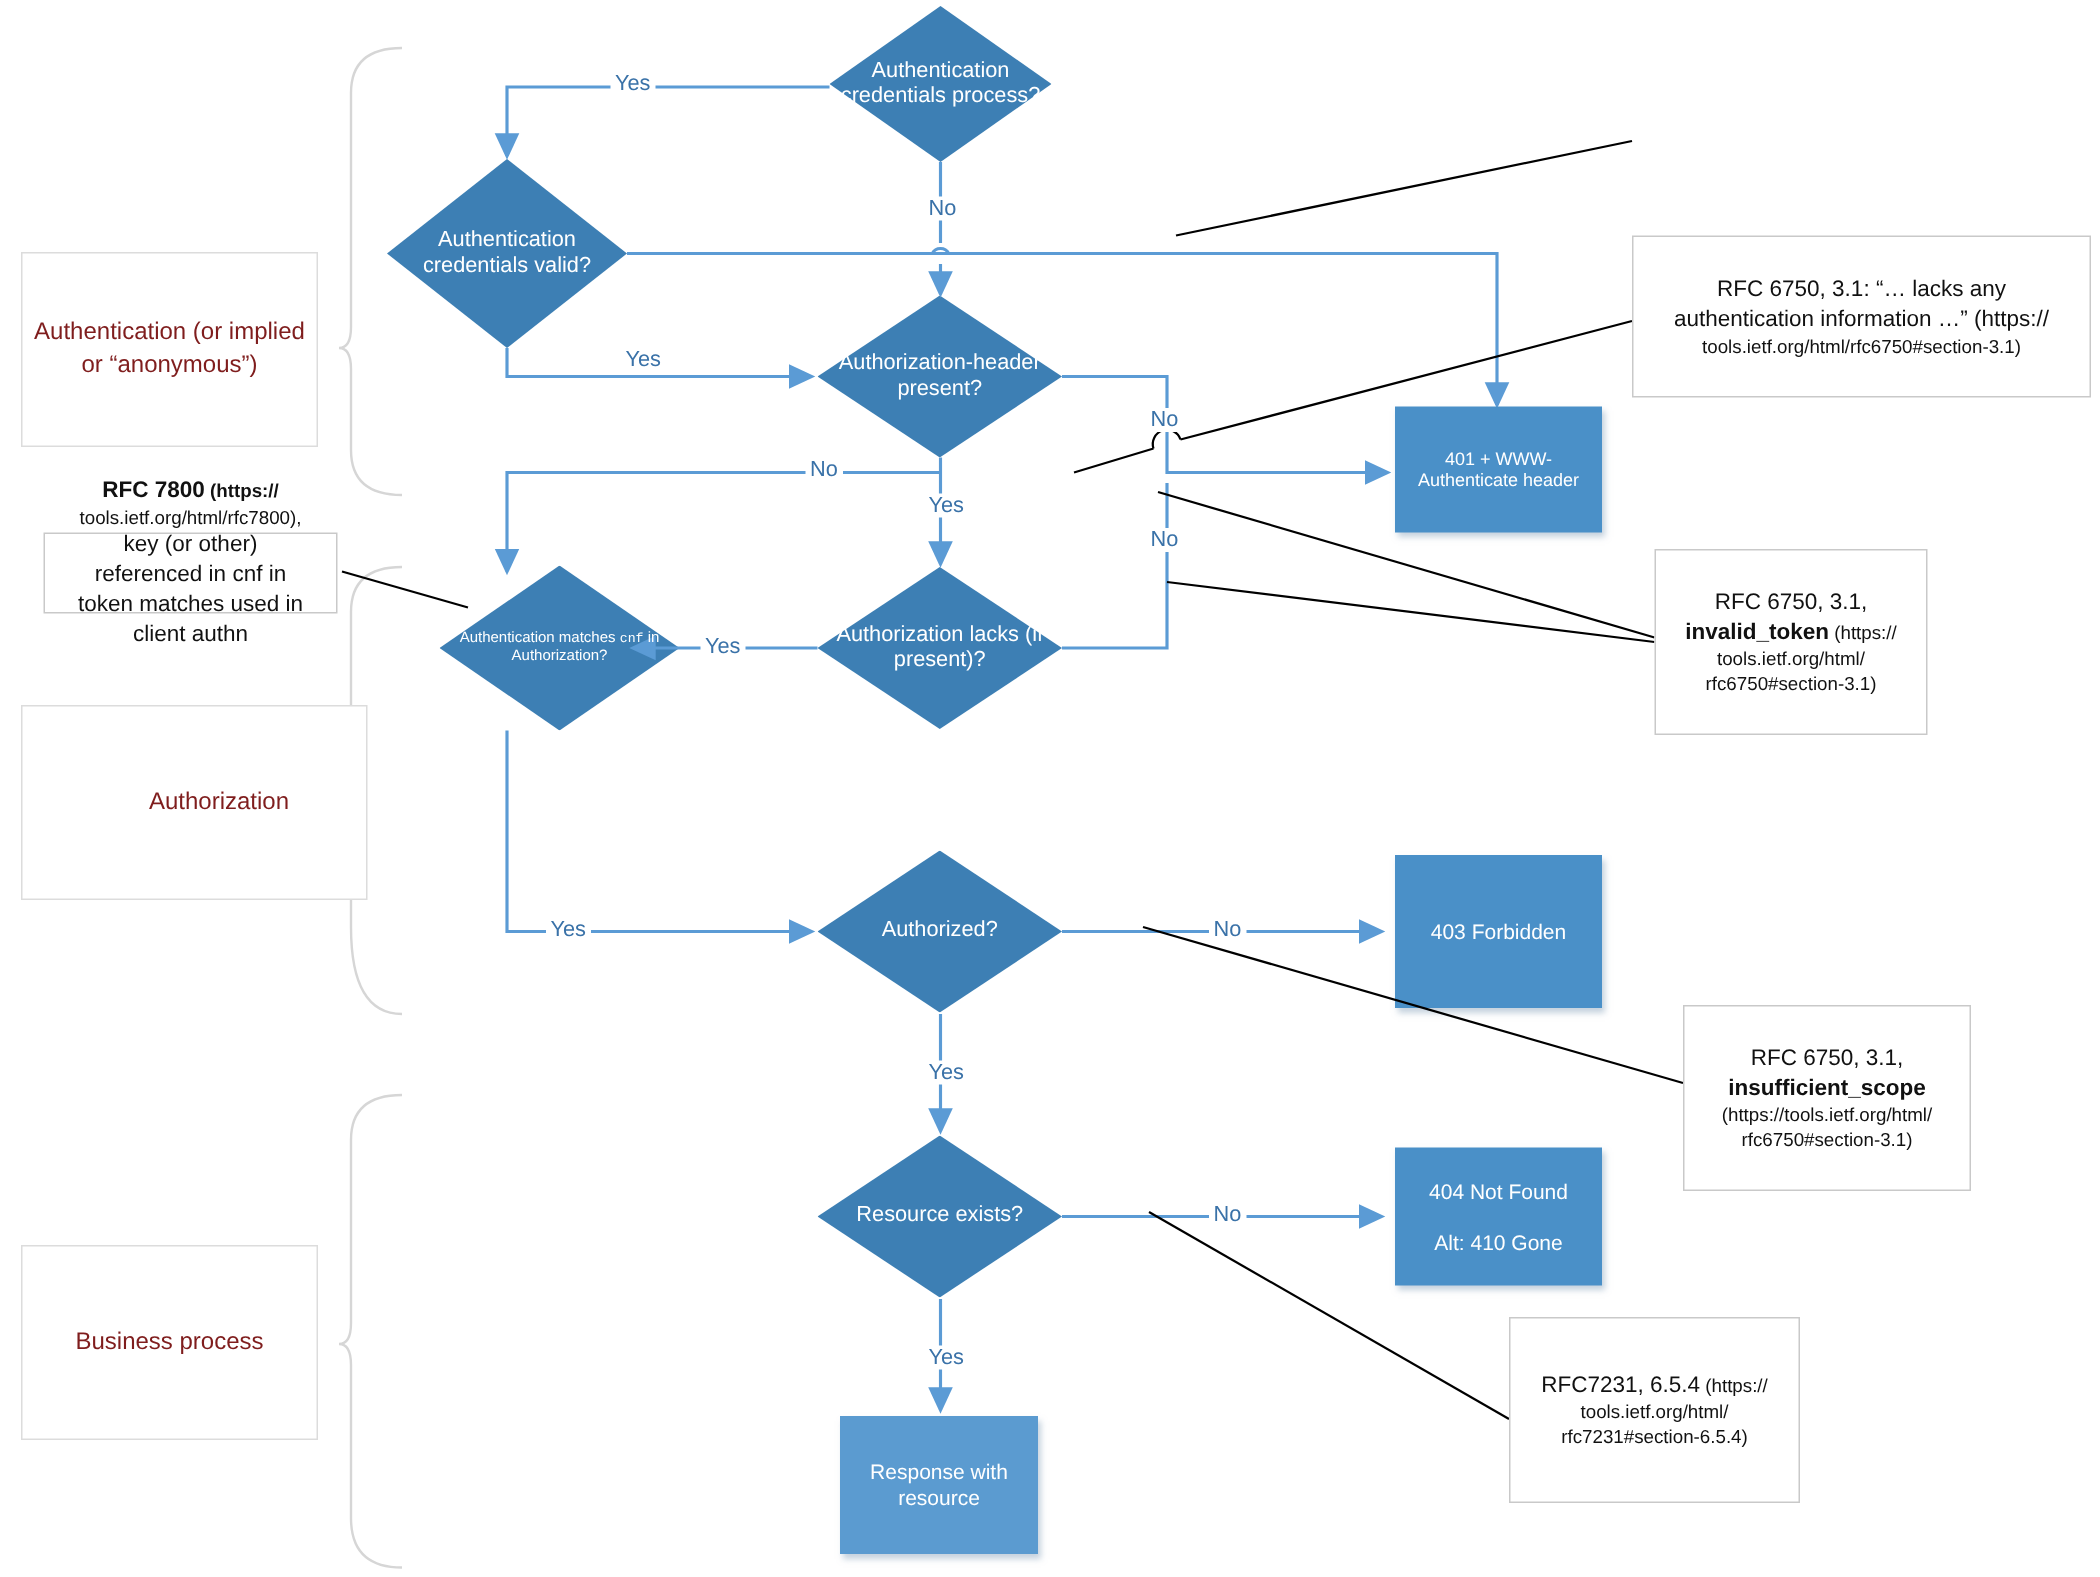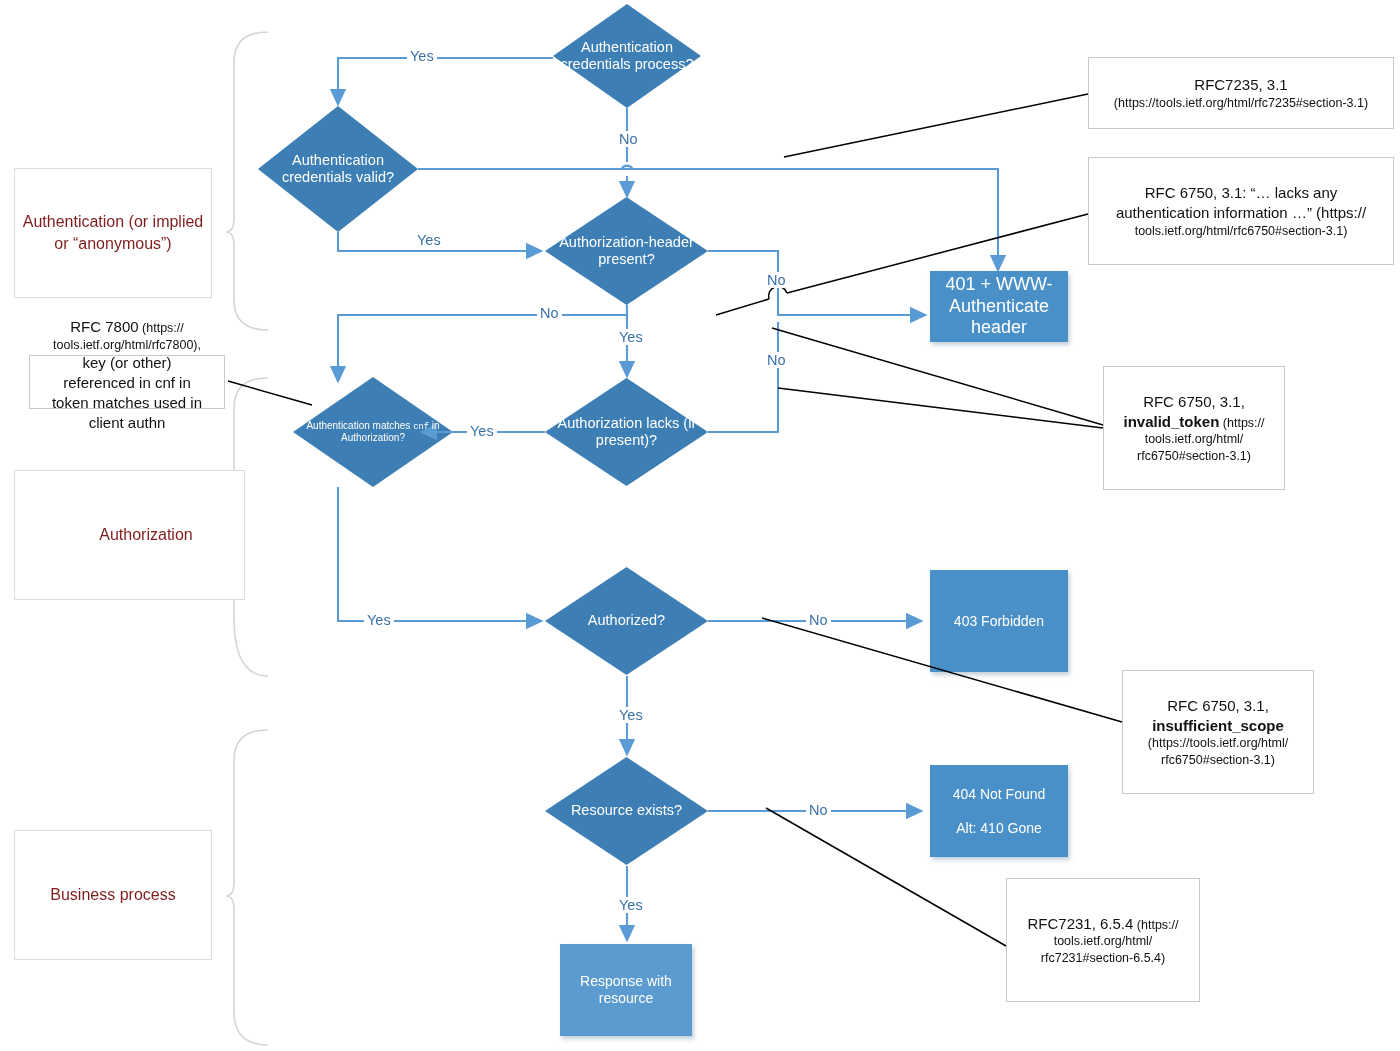--- a/index.html
+++ b/index.html
@@ -174,21 +174,21 @@
   <div class="diamond" style="left:545px;top:567px;width:163px;height:108px;font-size:14.5px;">
     <span class="dshape"></span>
     <span class="dtext">Authorized?</span>
   </div>
 
   <div class="diamond" style="left:545px;top:757px;width:163px;height:108px;font-size:14.5px;">
     <span class="dshape"></span>
     <span class="dtext">Resource exists?</span>
   </div>
 
-  <div class="rbox" style="left:930px;top:271px;width:138px;height:71px;font-size:18px;align-items:center;">
+  <div class="rbox" style="left:930px;top:271px;width:138px;height:84px;font-size:12px;align-items:center;">
     <span class="ln">401 + WWW-Authenticate header</span>
   </div>
 
   <div class="rbox" style="left:930px;top:570px;width:138px;height:102px;font-size:14px;">
     <span class="ln">403 Forbidden</span>
   </div>
 
   <div class="rbox" style="left:930px;top:765px;width:138px;height:92px;font-size:14px;">
     <span class="ln">404 Not Found</span>
     <span class="ln">Alt: 410 Gone</span>
@@ -205,26 +205,20 @@
   <span class="elabel" style="left:537px;top:305px;">No</span>
   <span class="elabel" style="left:616px;top:329px;">Yes</span>
   <span class="elabel" style="left:764px;top:352px;">No</span>
   <span class="elabel" style="left:467px;top:423px;">Yes</span>
   <span class="elabel" style="left:364px;top:612px;">Yes</span>
   <span class="elabel" style="left:806px;top:612px;">No</span>
   <span class="elabel" style="left:616px;top:707px;">Yes</span>
   <span class="elabel" style="left:806px;top:802px;">No</span>
   <span class="elabel" style="left:616px;top:897px;">Yes</span>
 
-  <div class="callout" style="left:1088px;top:57px;width:304px;height:70px;">
-    <div class="ctext">
-      <div style="font-size:15px;">RFC7235, 3.1</div>
-      <div class="small">(https://tools.ietf.org/html/rfc7235#section-3.1)</div>
-    </div>
-  </div>
 
   <div class="callout" style="left:1088px;top:157px;width:304px;height:106px;">
     <div class="ctext">
       <div style="font-size:15px;">RFC 6750, 3.1: “… lacks any</div>
       <div style="font-size:15px;">authentication information …” (https://</div>
       <div class="small">tools.ietf.org/html/rfc6750#section-3.1)</div>
     </div>
   </div>
 
   <div class="callout" style="left:1103px;top:366px;width:180px;height:122px;">
@@ -252,21 +246,21 @@
       <div style="font-size:15px;">
         <span>RFC7231, 6.5.4</span><span class="small"> (https://</span>
       </div>
       <div class="small">tools.ietf.org/html/</div>
       <div class="small">rfc7231#section-6.5.4)</div>
     </div>
   </div>
 
   <div class="callout overflow" style="left:29px;top:355px;width:194px;height:52px;">
     <div class="ctext" style="top:-41px;">
-      <div style="font-size:15px;">
+      <div style="font-size:15px;font-weight:bold;">
         <span>RFC 7800</span><span class="small"> (https://</span>
       </div>
       <div class="small">tools.ietf.org/html/rfc7800),</div>
       <div style="font-size:15px;">key (or other)</div>
       <div style="font-size:15px;">referenced in cnf in</div>
       <div style="font-size:15px;">token matches used in</div>
       <div style="font-size:15px;">client authn</div>
     </div>
   </div>
 

